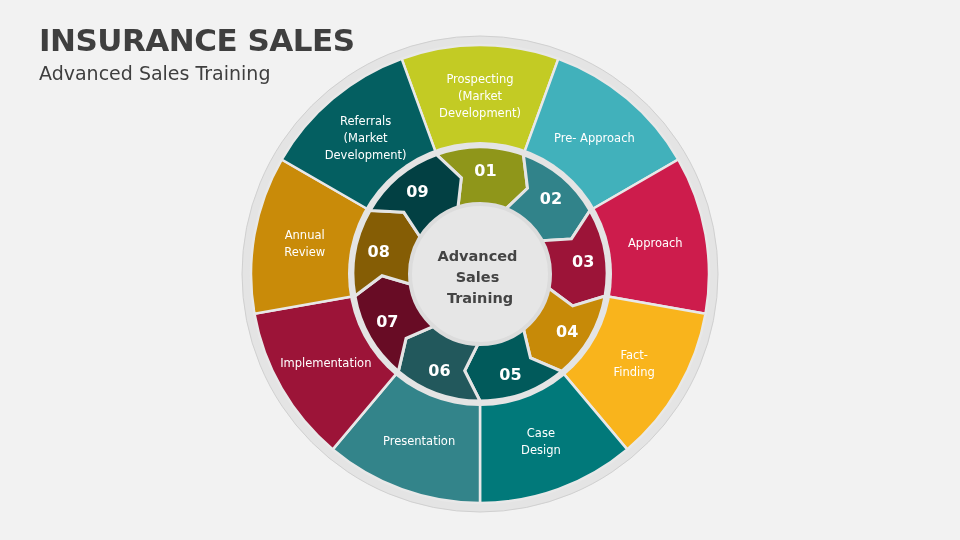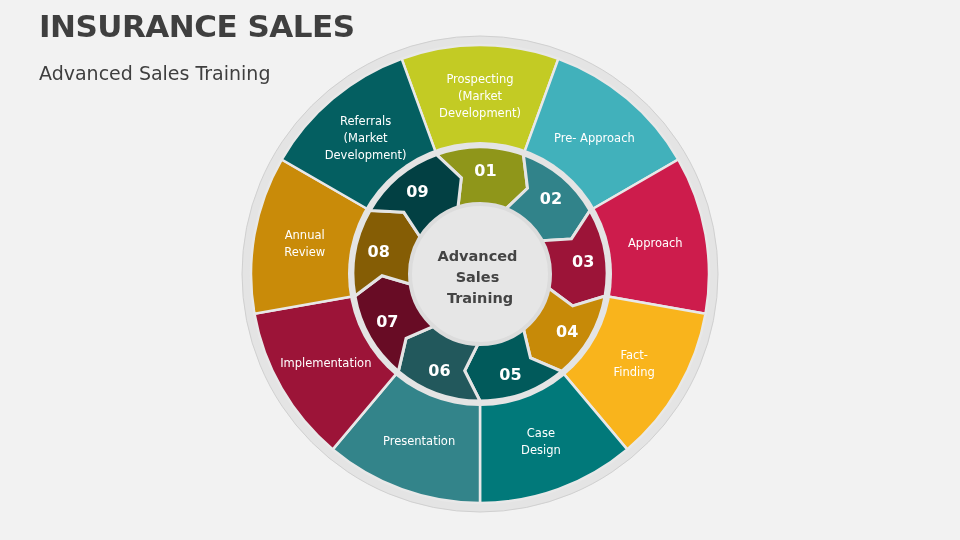--- a/index.html
+++ b/index.html
@@ -1,17 +1,17 @@
 <!DOCTYPE html>
 <html><head>
 <meta charset="utf-8">
 <style>
   html,body{margin:0;padding:0;}
   body{width:960px;height:540px;background:#f2f2f2;position:relative;overflow:hidden;font-family:"DejaVu Sans","Liberation Sans",sans-serif;}
-  .title{position:absolute;left:39px;top:8px;font-size:31px;font-weight:bold;color:#3f3f3f;letter-spacing:-0.5px;font-family:"DejaVu Sans",sans-serif;}
+  .title{position:absolute;left:39px;top:22px;font-size:31px;font-weight:bold;color:#3f3f3f;letter-spacing:-0.5px;font-family:"DejaVu Sans",sans-serif;}
   .subtitle{position:absolute;left:39px;top:62px;font-size:19px;color:#3f3f3f;font-family:"DejaVu Sans",sans-serif;}
   svg{position:absolute;left:0;top:0;}
   .seg-label{font-family:"DejaVu Sans",sans-serif;font-size:11.5px;fill:#ffffff;text-anchor:middle;}
   .num-label{font-family:"DejaVu Sans",sans-serif;font-size:16px;font-weight:bold;fill:#ffffff;text-anchor:middle;}
   .center-label{font-family:"DejaVu Sans",sans-serif;font-size:14.5px;font-weight:bold;fill:#444444;text-anchor:middle;}
 </style>
 </head>
 <body>
 
 <div class="title">INSURANCE SALES</div>

